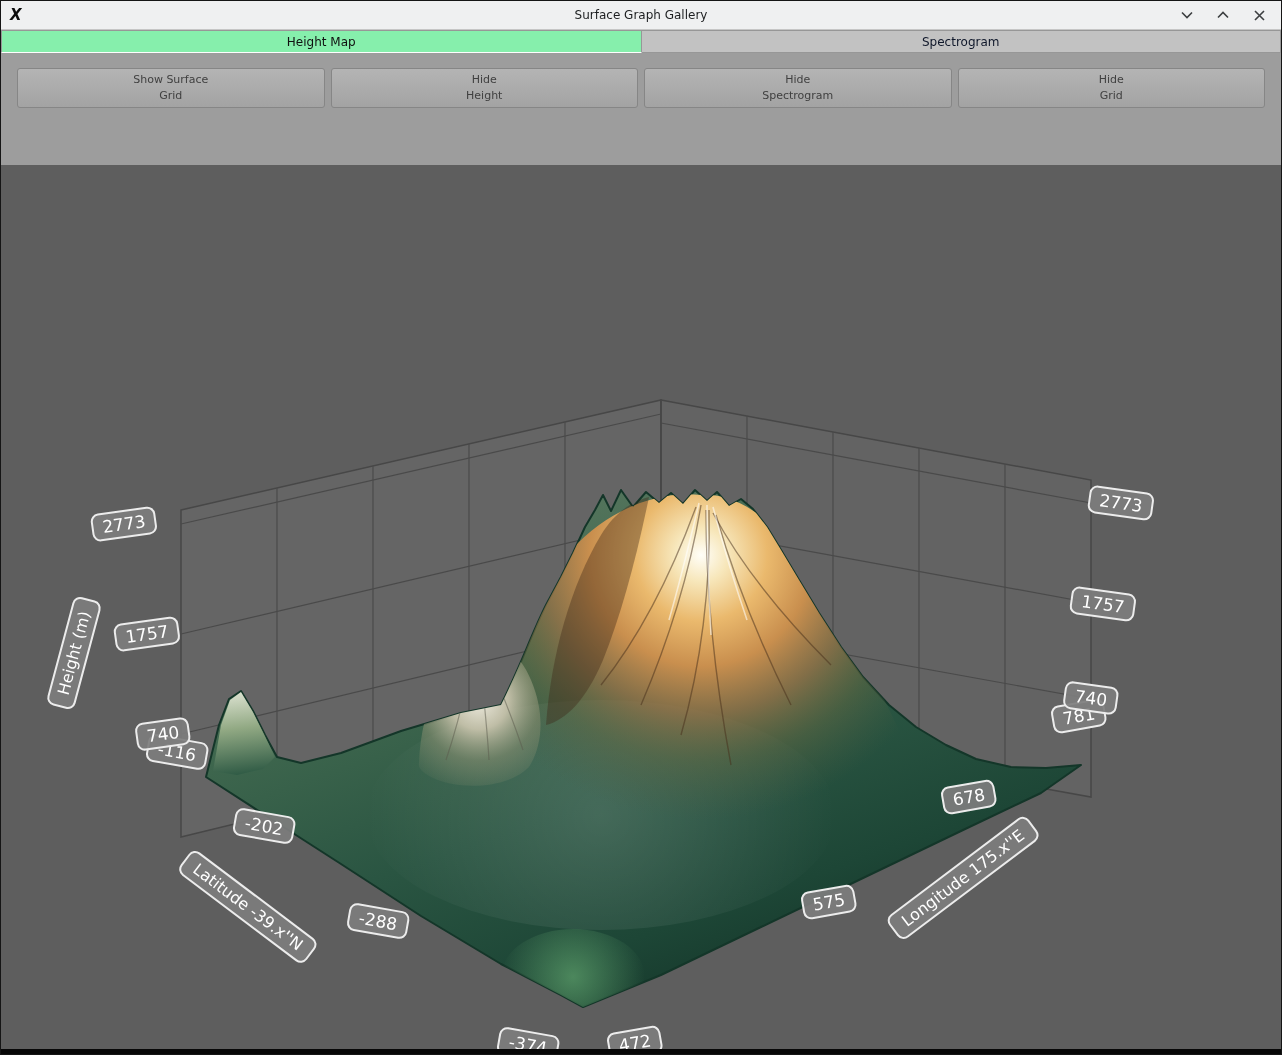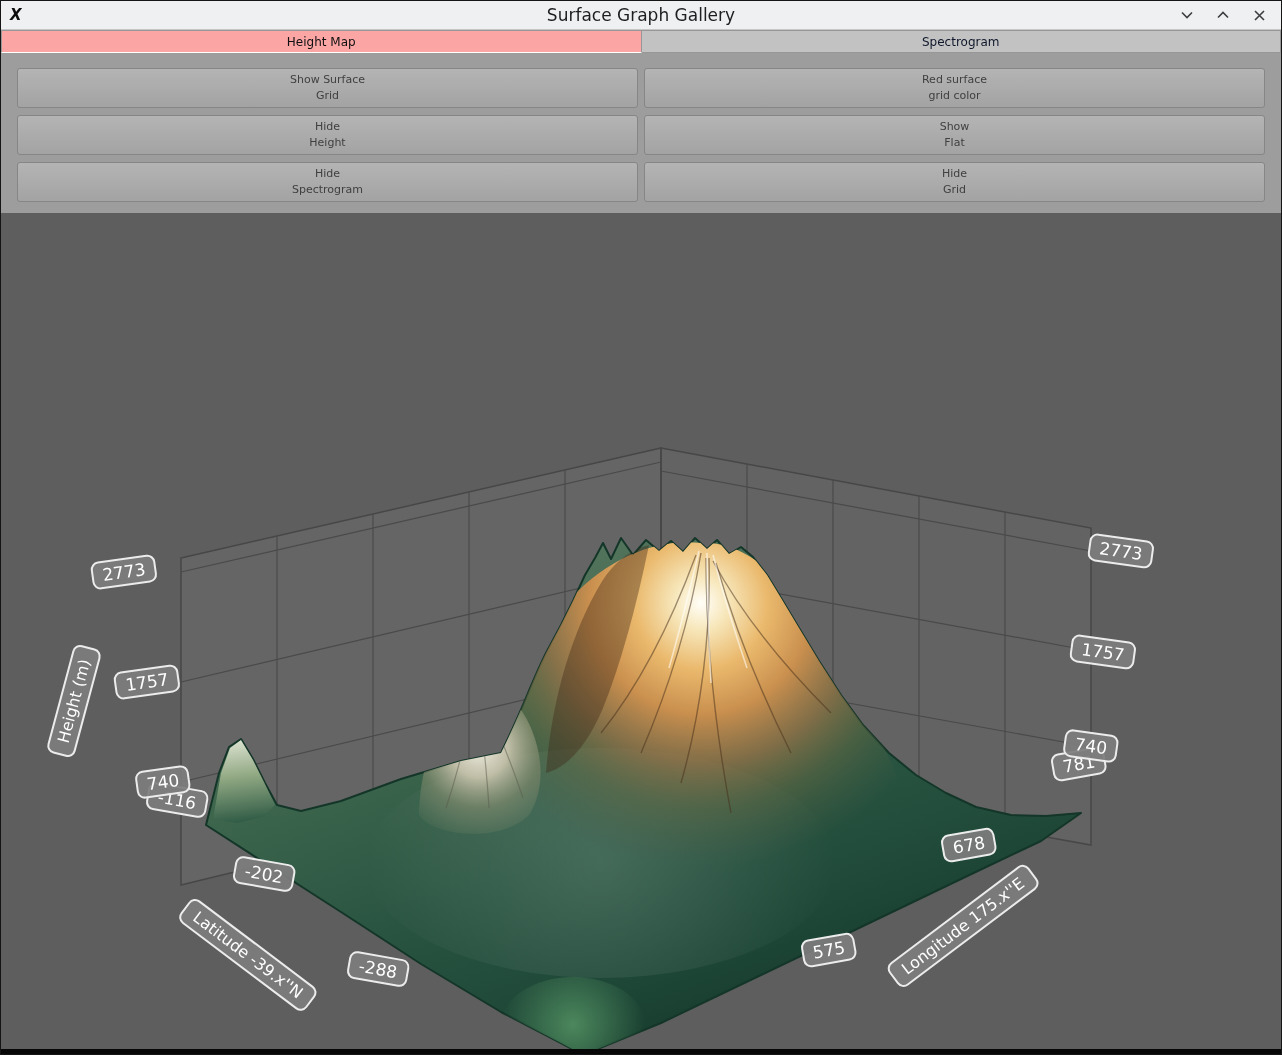--- a/index.html
+++ b/index.html
@@ -2,33 +2,33 @@
 <html><head>
 <meta charset="utf-8">
 <style>
   html,body{margin:0;padding:0;background:#2a2a2a;}
   body{width:1282px;height:1055px;overflow:hidden;font-family:"DejaVu Sans",sans-serif;}
   .window{width:1282px;height:1055px;display:flex;flex-direction:column;background:#5e5e5e;box-sizing:border-box;border:1px solid #151515;}
 
   
   .titlebar{height:28px;flex:0 0 28px;background:#eff0f1;border-bottom:1px solid #c6c6c6;display:flex;align-items:center;position:relative;}
   .app-icon{margin-left:9px;font-weight:bold;font-style:italic;font-size:15px;color:#0c0c0c;line-height:1;}
-  .win-title{position:absolute;left:0;right:0;text-align:center;font-size:17px;color:#1c1e20;}
+  .win-title{position:absolute;left:0;right:0;text-align:center;font-size:12px;color:#1c1e20;}
   .win-controls{margin-left:auto;display:flex;align-items:center;gap:20px;padding-right:14px;position:relative;z-index:2;}
   .win-btn{width:16px;height:16px;display:flex;align-items:center;justify-content:center;cursor:default;color:#3c3f41;}
   .win-btn svg{display:block;}
 
   
   .tabbar{height:23px;flex:0 0 23px;display:flex;background:#c6c6c6;}
   .tab{flex:1;text-align:center;line-height:22px;font-size:12px;color:#0f172a;background:#c2c2c2;border:1px solid #979797;border-left:none;box-sizing:border-box;}
   .tab:first-child{border-left:1px solid #979797;}
-  .tab.active{background:#fca5a5;border-bottom-color:#ffffff;color:#101010;}
-
-  
-  .toolbar{flex:0 0 112px;background:#9d9d9d;box-sizing:border-box;padding:15px 16px 11px 16px;display:grid;grid-template-columns:repeat(2,1fr);column-gap:6px;row-gap:7px;}
+  .tab.active{background:#86efac;border-bottom-color:#ffffff;color:#101010;}
+
+  
+  .toolbar{flex:0 0 112px;background:#9d9d9d;box-sizing:border-box;padding:15px 16px 11px 16px;display:grid;grid-template-columns:repeat(4,1fr);column-gap:6px;row-gap:7px;}
   .tbtn{height:40px;background:linear-gradient(#b4b4b4,#a3a3a3);border:1px solid #868686;border-radius:3px;display:flex;flex-direction:column;align-items:center;justify-content:center;font-size:11px;line-height:16px;color:#404040;font-family:"DejaVu Sans",sans-serif;}
 
   
   .plot{flex:1;position:relative;background:#5e5e5e;overflow:hidden;}
   .plot svg{position:absolute;left:0;top:0;}
   .pill{position:absolute;background:rgba(125,125,125,0.92);border:2px solid #ececec;border-radius:8px;color:#ffffff;padding:2px 9px;font-size:17px;white-space:nowrap;z-index:1;}
   .pill.hpill{z-index:2;}
   .pill.title-pill{font-size:16px;padding:3px 11px;}
 
   .bottom-strip{flex:0 0 5px;background:#070707;}
@@ -64,30 +64,22 @@
     <div class="tab active">Height Map</div>
     <div class="tab">Spectrogram</div>
   </div>
 
   <div class="toolbar">
     <button class="tbtn">
       <span>Show Surface</span>
       <span>Grid</span>
     </button>
     <button class="tbtn">
-      <span>Red surface</span>
-      <span>grid color</span>
-    </button>
-    <button class="tbtn">
       <span>Hide</span>
       <span>Height</span>
-    </button>
-    <button class="tbtn">
-      <span>Show</span>
-      <span>Flat</span>
     </button>
     <button class="tbtn">
       <span>Hide</span>
       <span>Spectrogram</span>
     </button>
     <button class="tbtn">
       <span>Hide</span>
       <span>Grid</span>
     </button>
   </div>

